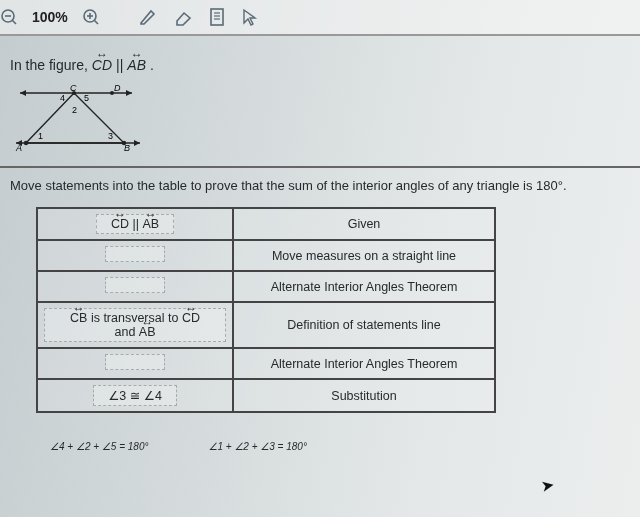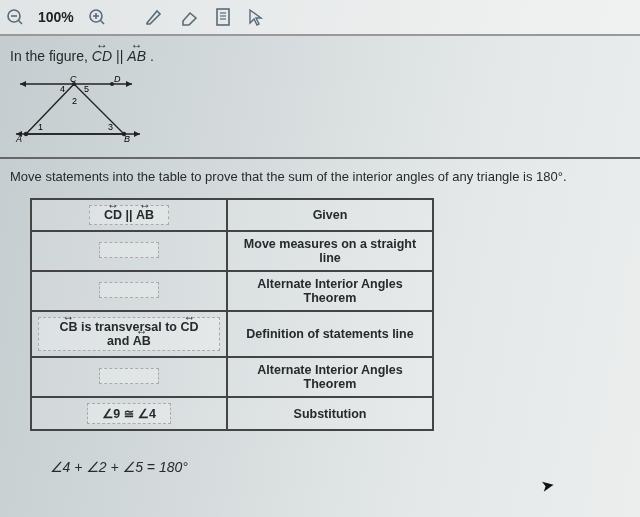--- a/index.html
+++ b/index.html
@@ -10,64 +10,63 @@
     width: 640px;
     height: 517px;
     overflow: hidden;
     position: relative;
   }
   .toolbar {
     height: 36px;
     display: flex;
     align-items: center;
     gap: 14px;
-    padding: 0 6px;
+    padding: 0 0;
     border-bottom: 2px solid #999;
     background: rgba(245,245,245,0.6);
   }
   .toolbar .icon { color:#5a6b77; display:flex; align-items:center; justify-content:center;}
   .zoom-text { font-size: 14px; font-weight: bold; color:#222; }
-  .content { padding: 12px 10px 0 10px; font-size: 14px; color:#262a2c; }
+  .content { padding: 21px 10px 0 10px; font-size: 14px; color:#262a2c; }
   .premise { display:flex; align-items:flex-end; gap:4px; }
   .doublearrow { position:relative; display:inline-block; }
   .doublearrow::before {
     content:"↔"; position:absolute; left:0; right:0; text-align:center;
     top:-11px; font-size:12px;
   }
   .figure { margin: 8px 0 10px 2px; }
   .rule { border-top:2px solid #666; margin: 6px -10px; }
   .instruction { font-size:13px; margin: 10px 0 14px 0; }
   .proof-table {
     border-collapse: collapse;
-    margin-left: 20px;
+    margin-left: 26px;
     background: rgba(255,255,255,0.12);
-    font-weight: bold;
   }
   .proof-table td {
     border: 2px solid #444;
     padding: 5px 6px;
     font-size: 12.5px;
     text-align: center;
     background: rgba(255,255,255,0.04);
   }
   .proof-table td.left { width: 196px; }
-  .proof-table td.right { width: 206px; }
+  .proof-table td.right { width: 262px; }
   .dropzone-inner {
     display:inline-block;
     border: 1px dashed #aaa;
     background: rgba(255,255,255,0.25);
     padding: 2px 14px;
     min-width: 60px;
     min-height: 16px;
   }
   .statements-row {
     display:flex;
     gap: 60px;
     margin: 28px 0 0 40px;
-    font-size: 14px;
+    font-size: 10px;
     align-items: center;
   }
   .cursor {
     position:absolute;
     right: 86px;
     bottom: 22px;
     font-size: 16px;
     color:#111;
     transform: rotate(-10deg);
   }
@@ -173,24 +172,25 @@
         </tr>
         <tr>
           <td class="left"><span class="dropzone-inner"><span class="doublearrow">CB</span> is transversal to <span class="doublearrow">CD</span> and <span class="doublearrow">AB</span></span></td>
           <td class="right">Definition of statements line</td>
         </tr>
         <tr>
           <td class="left"><span class="dropzone-inner"></span></td>
           <td class="right">Alternate Interior Angles Theorem</td>
         </tr>
         <tr>
-          <td class="left"><span class="dropzone-inner">∠9 ≅ ∠4</span></td>
+          <td class="left"><span class="dropzone-inner">∠3 ≅ ∠4</span></td>
           <td class="right">Substitution</td>
         </tr>
       </tbody>
   </table>
 
   <div class="statements-row">
     <div><span class="angle">∠4 + ∠2 + ∠5 = 180°</span></div>
+    <div><span class="angle">∠1 + ∠2 + ∠3 = 180°</span></div>
   </div>
 </div>
 
 <div class="cursor">➤</div>
 
 </body></html>

